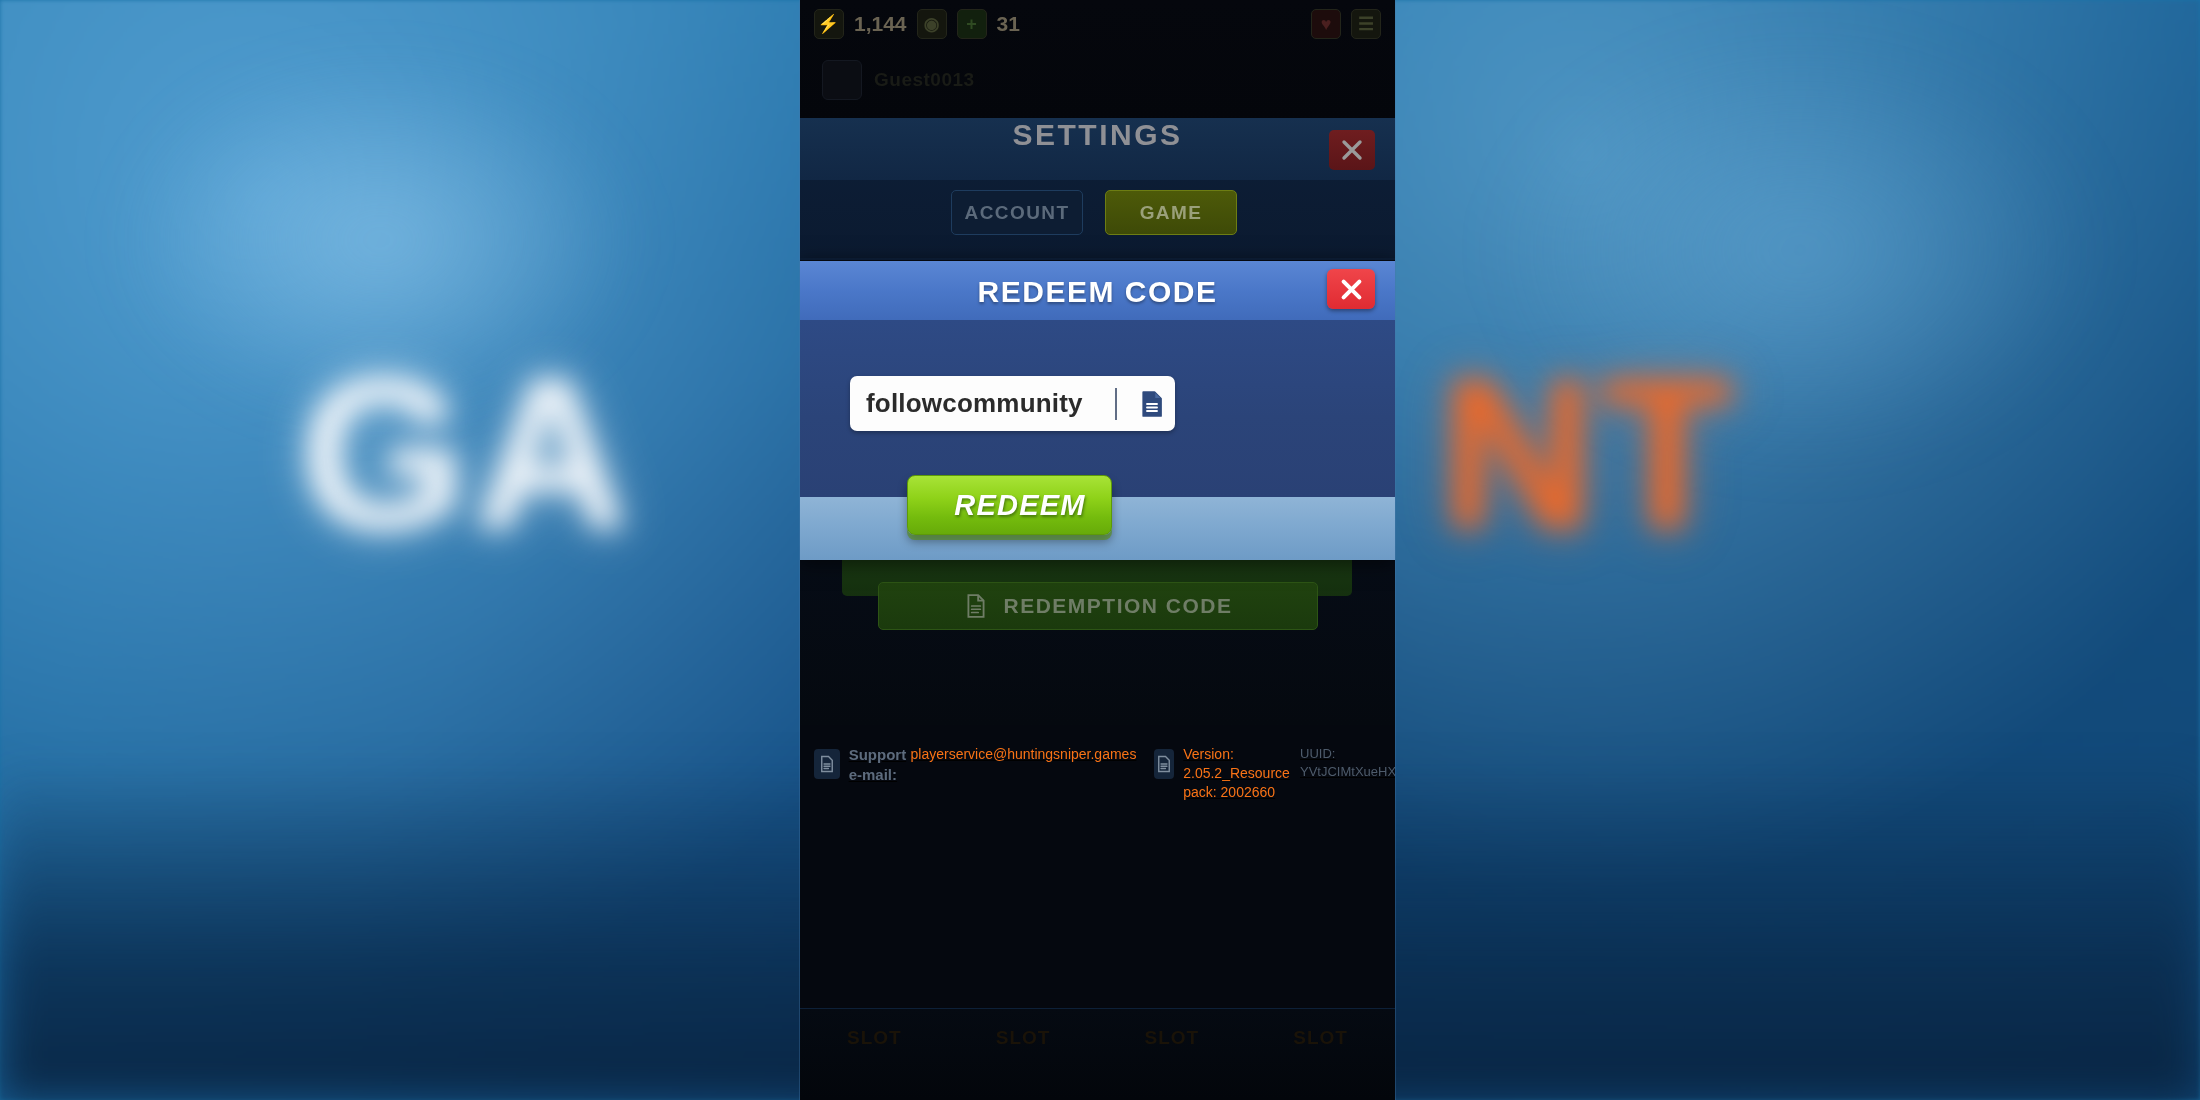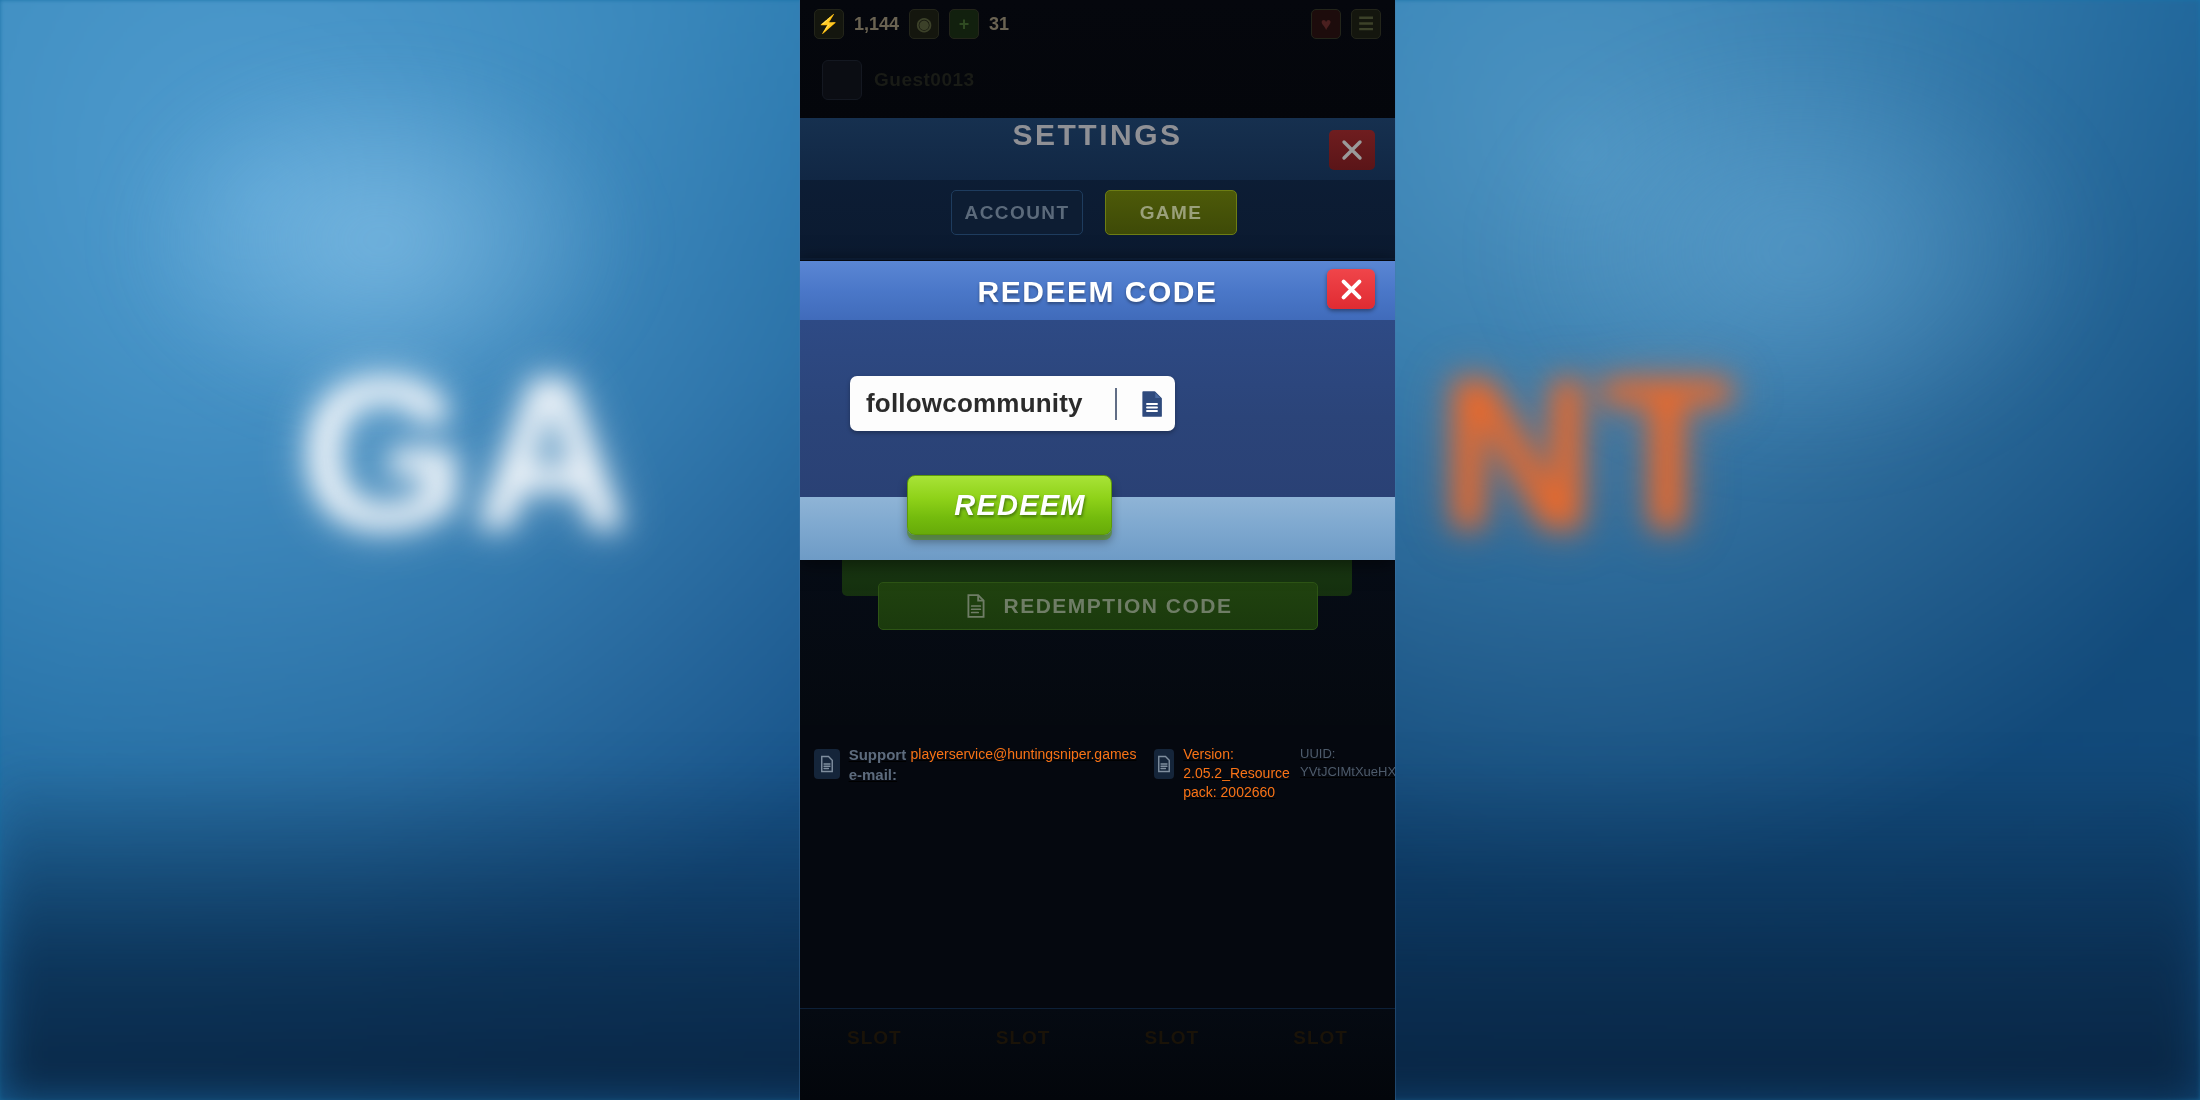--- a/index.html
+++ b/index.html
@@ -70,21 +70,21 @@
   #hud{
     position:absolute; left:0; top:0; width:595px; height:122px;
     background:linear-gradient(180deg,#05070d 0%,#04060b 100%);
   }
   #hud-row{
     position:absolute; left:0; top:4px; width:595px; height:40px;
     display:flex; align-items:center; gap:10px; padding:0 14px;
   }
   .hud-chip{
     display:flex; align-items:center; gap:7px;
-    color:#6a6352; font-size:18px; font-weight:bold;
+    color:#6a6352; font-size:21px; font-weight:bold;
   }
   .hud-sq{
     width:30px; height:30px; border-radius:5px;
     background:#14160e; border:1px solid #23251a;
     display:flex; align-items:center; justify-content:center;
     color:#3c4129; font-size:18px; font-weight:bold;
   }
   .hud-sq.green{ background:#12200e; color:#2f4a22; }
   .hud-sq.red{ background:#1d0c0c; color:#4a1f1f; }
   #hud-spacer{ flex:1 }

